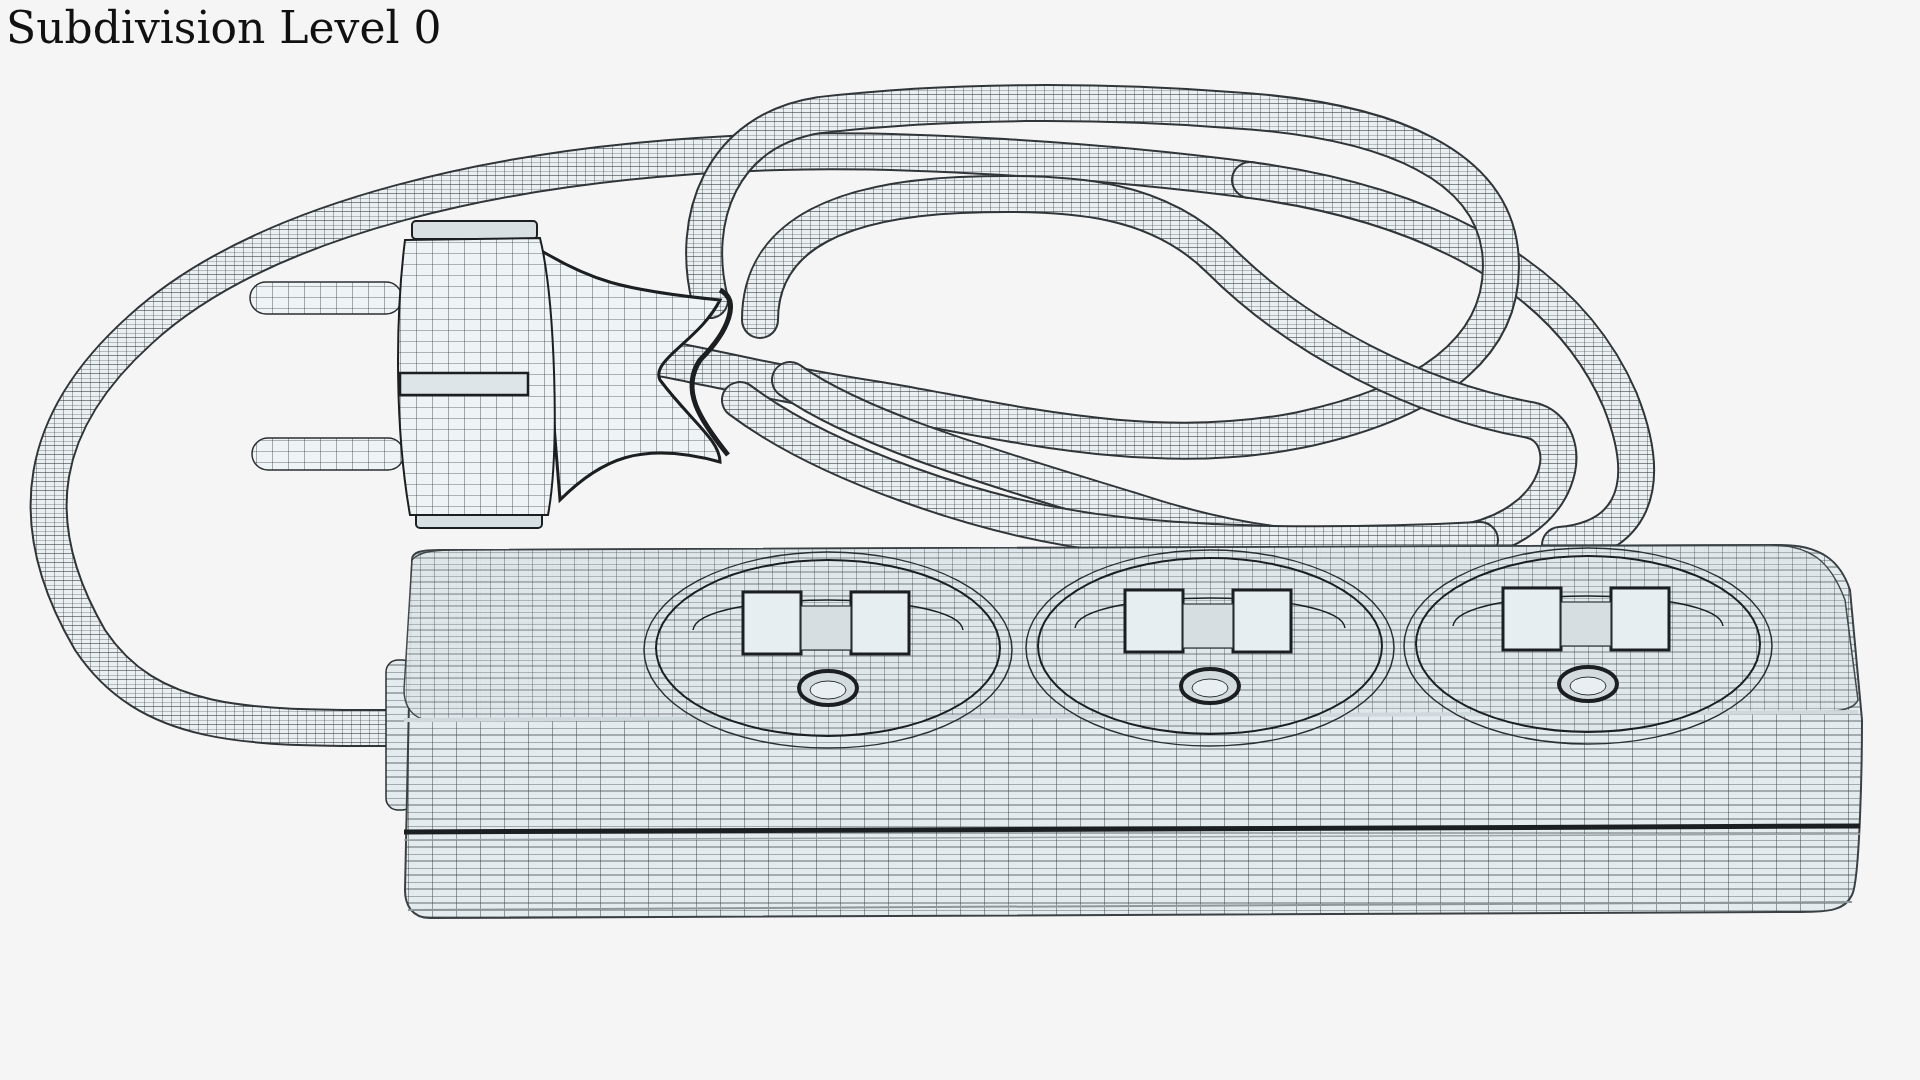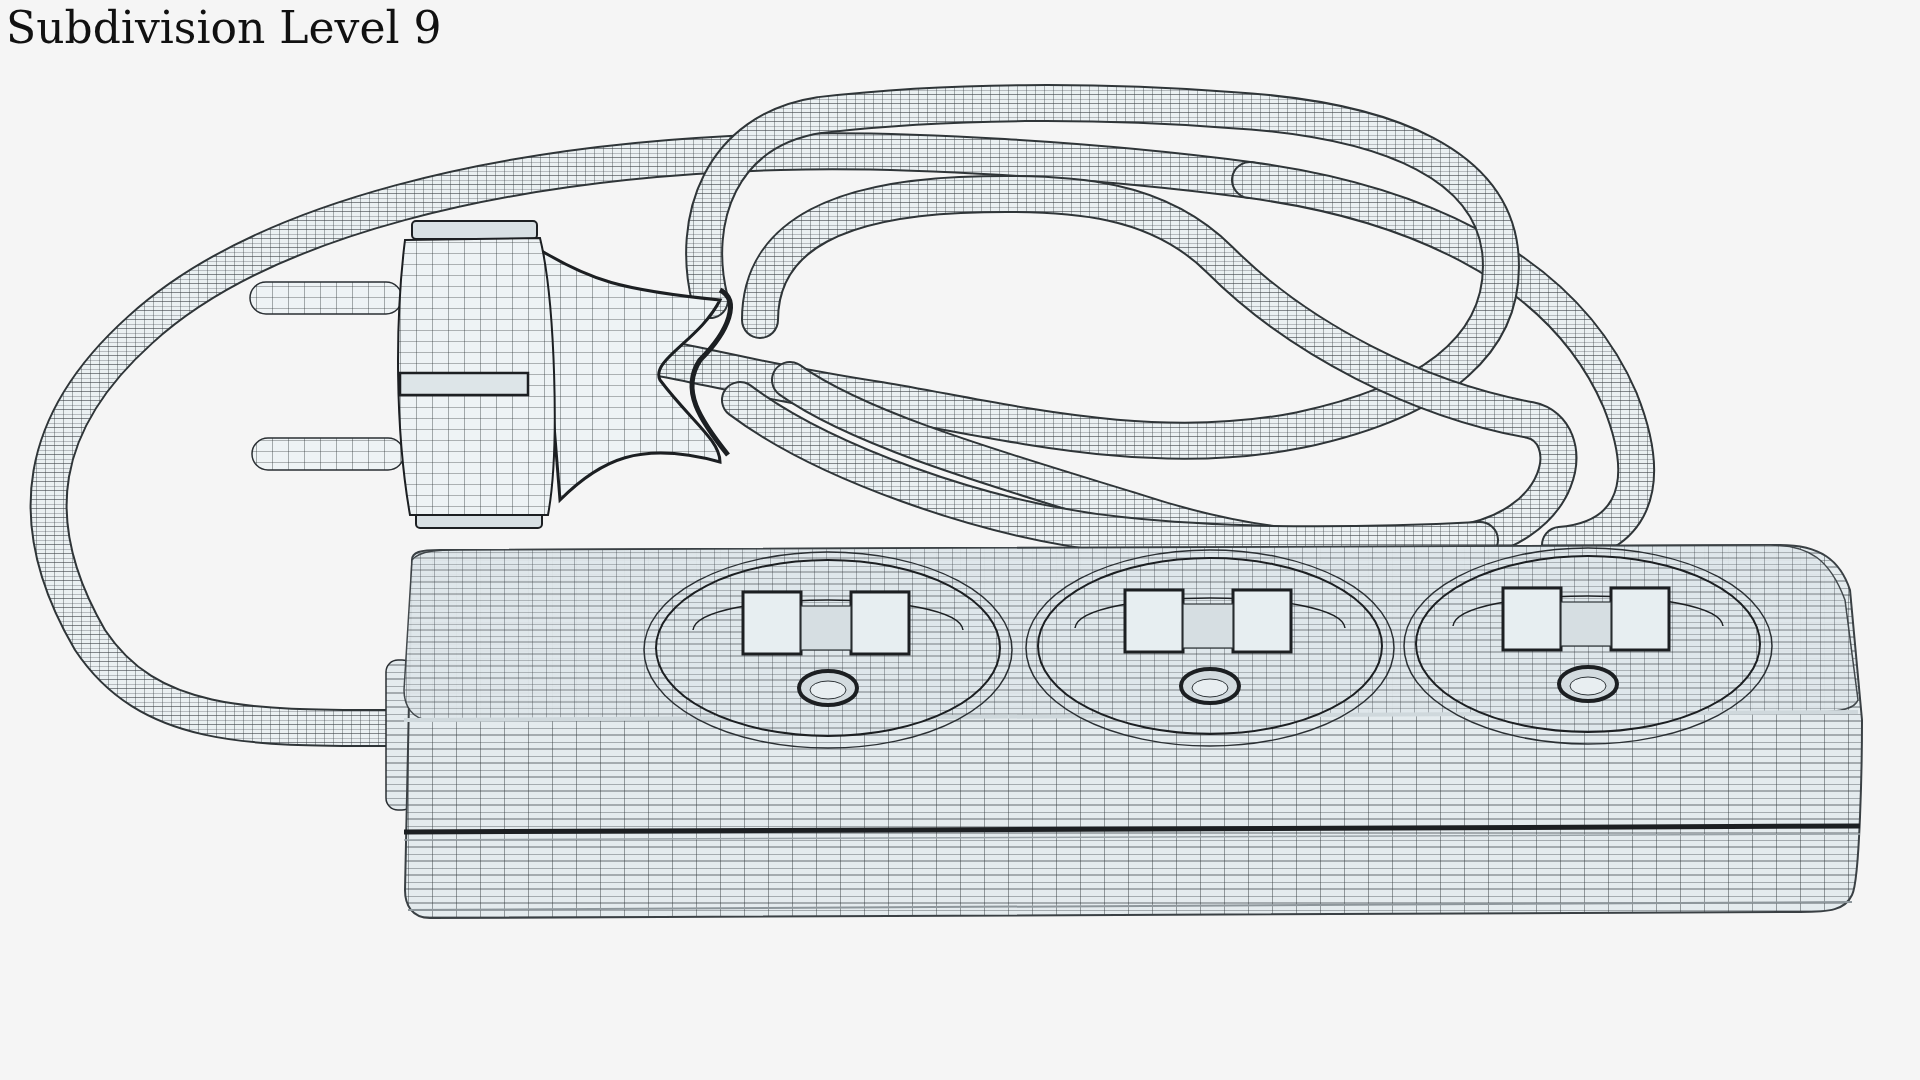--- a/index.html
+++ b/index.html
@@ -3,21 +3,21 @@
 <meta charset="utf-8">
 <style>
   html, body { margin:0; padding:0; }
   body { width:1920px; height:1080px; background:#f5f5f5; overflow:hidden; position:relative; }
   .title { position:absolute; left:6px; top:2px; font-family:"DejaVu Serif","Liberation Serif",serif; font-size:44px; color:#111; letter-spacing:0px; white-space:nowrap; }
   .scene { position:absolute; left:0; top:0; width:1920px; height:1080px; }
 </style>
 </head>
 <body>
 
-<div class="title">Subdivision Level 9</div>
+<div class="title">Subdivision Level 0</div>
 
 <svg class="scene" viewBox="0 0 1920 1080" xmlns="http://www.w3.org/2000/svg">
   <defs>
     <pattern id="cableMesh" width="9" height="9" patternUnits="userSpaceOnUse">
       <rect width="9" height="9" fill="#eaf0f2"></rect>
       <path d="M0 0H9M0 4.5H9" stroke="#3a4044" stroke-width="0.6"></path>
       <path d="M0 0V9" stroke="#3a4044" stroke-width="0.8"></path>
     </pattern>
     <pattern id="bodyMesh" width="24" height="14" patternUnits="userSpaceOnUse">
       <rect width="24" height="14" fill="#e4ebee"></rect>

